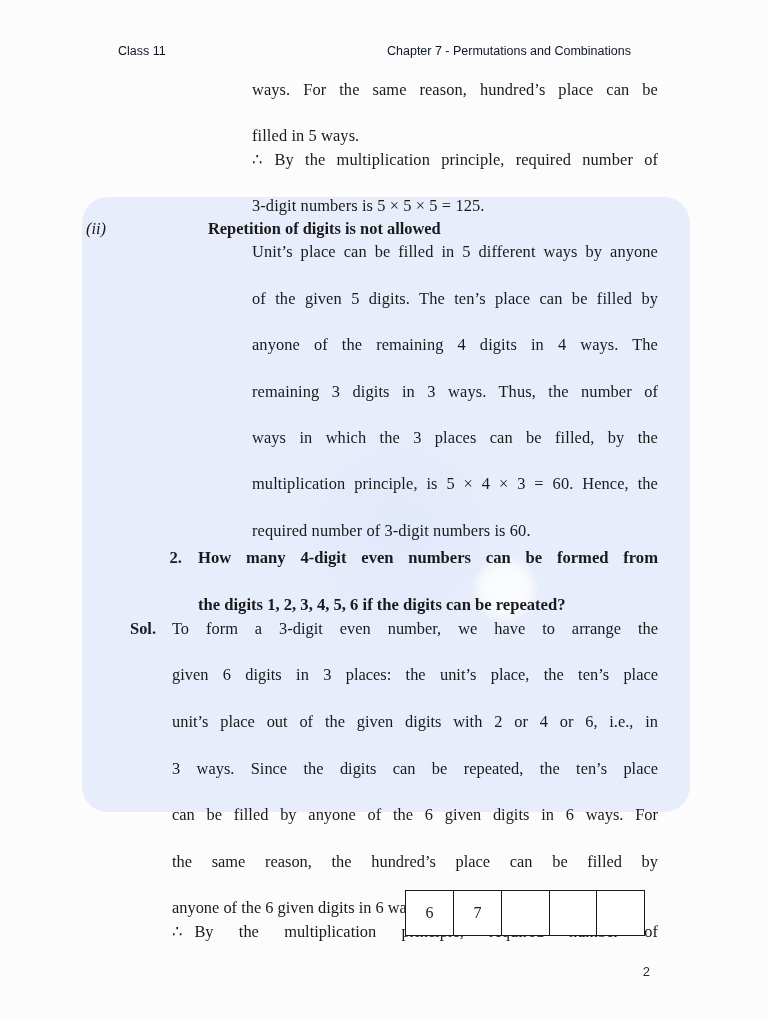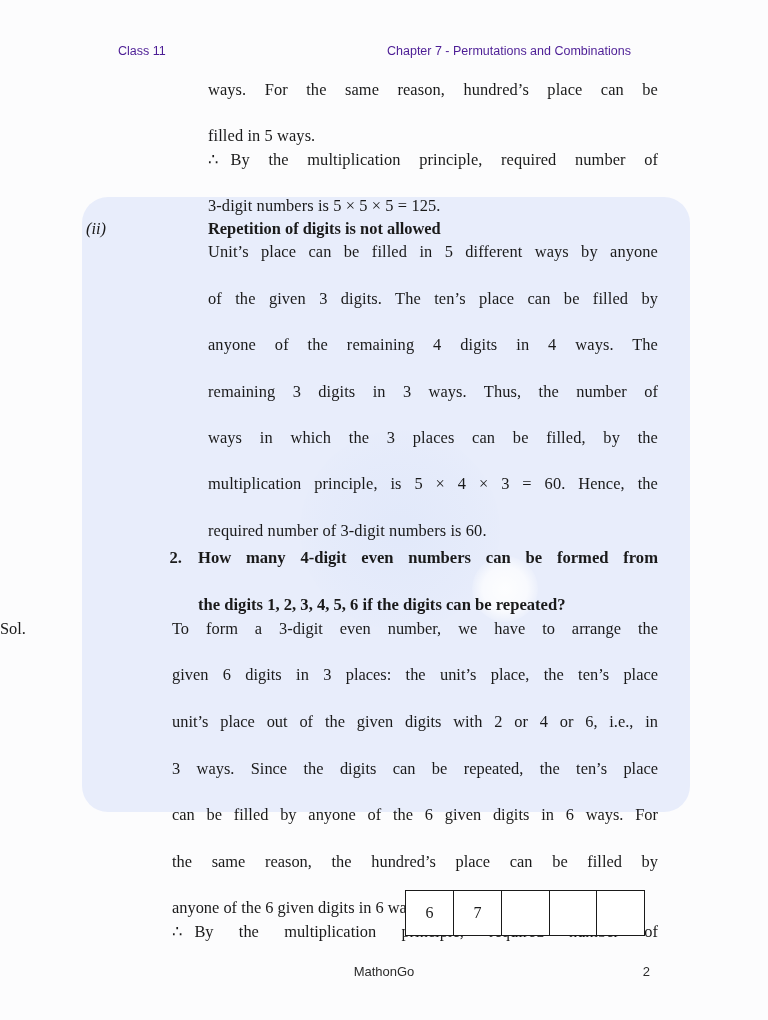--- a/index.html
+++ b/index.html
@@ -60,21 +60,21 @@
 
   
   .header {
     position: absolute;
     left: 0; right: 0;
     top: 44px;
     height: 20px;
     z-index: 3;
     font-family: "Liberation Sans", sans-serif;
     font-size: 12.5px;
-    color: #4c1d95;
+    color: #0f172a;
   }
   .header .hdr-left {
     position: absolute;
     left: 118px;
     top: 0;
   }
   .header .hdr-right {
     position: absolute;
     left: 387px;
     top: 0;
@@ -181,34 +181,34 @@
     padding-right: 110px;
     font-size: 16.4px;
     line-height: 23.3px;
     text-align: justify;
   }
   .sol .sollabel {
     position: absolute;
     left: 0;
     top: 0;
     width: 164px;
-    text-align: left;
+    text-align: right;
     padding-right: 8px;
     box-sizing: border-box;
-    font-weight: normal;
+    font-weight: bold;
   }
   .sol .line { display: block; text-align: justify; }
   .sol .line::after {
     content: "";
     display: inline-block;
     width: 100%;
   }
   .sol .line.last::after { display: none; }
 
-  .jline { display: block; text-align: justify; }
+  .jline { display: block; text-align: justify; margin-left: 44px; }
   .jline::after { content: ""; display: inline-block; width: 100%; }
   .jline.last::after { display: none; }
 
   .therefore { font-style: normal; }
   .sp-after { padding-left: 12px; }
   .gap-4 { height: 4px; }
 
   
   .digit-table {
     position: absolute;
@@ -257,21 +257,21 @@
       <span class="jline last">3-digit numbers is 5 × 5 × 5 = 125.</span>
     </div>
 
     <div class="block">
       <span class="marker roman">(ii)</span>
       <strong>Repetition of digits is not allowed</strong>
     </div>
 
     <div class="para">
       <span class="jline">Unit’s place can be filled in 5 different ways by anyone</span>
-      <span class="jline">of the given 3 digits. The ten’s place can be filled by</span>
+      <span class="jline">of the given 5 digits. The ten’s place can be filled by</span>
       <span class="jline">anyone of the remaining 4 digits in 4 ways. The</span>
       <span class="jline">remaining 3 digits in 3 ways. Thus, the number of</span>
       <span class="jline">ways in which the 3 places can be filled, by the</span>
       <span class="jline">multiplication principle, is 5 × 4 × 3 = 60. Hence, the</span>
       <span class="jline last">required number of 3-digit numbers is 60.</span>
     </div>
 
     <div class="gap-4"></div>
 
     <div class="question">
@@ -301,17 +301,16 @@
       <td>6</td>
       <td>7</td>
       <td></td>
       <td></td>
       <td></td>
     </tr>
   </tbody>
     </table>
 
   <div class="footer">
-    <span class="ftr-center">MathonGo</span>
     <span class="ftr-page">2</span>
   </div>
 
 </div>
 
 </body></html>

